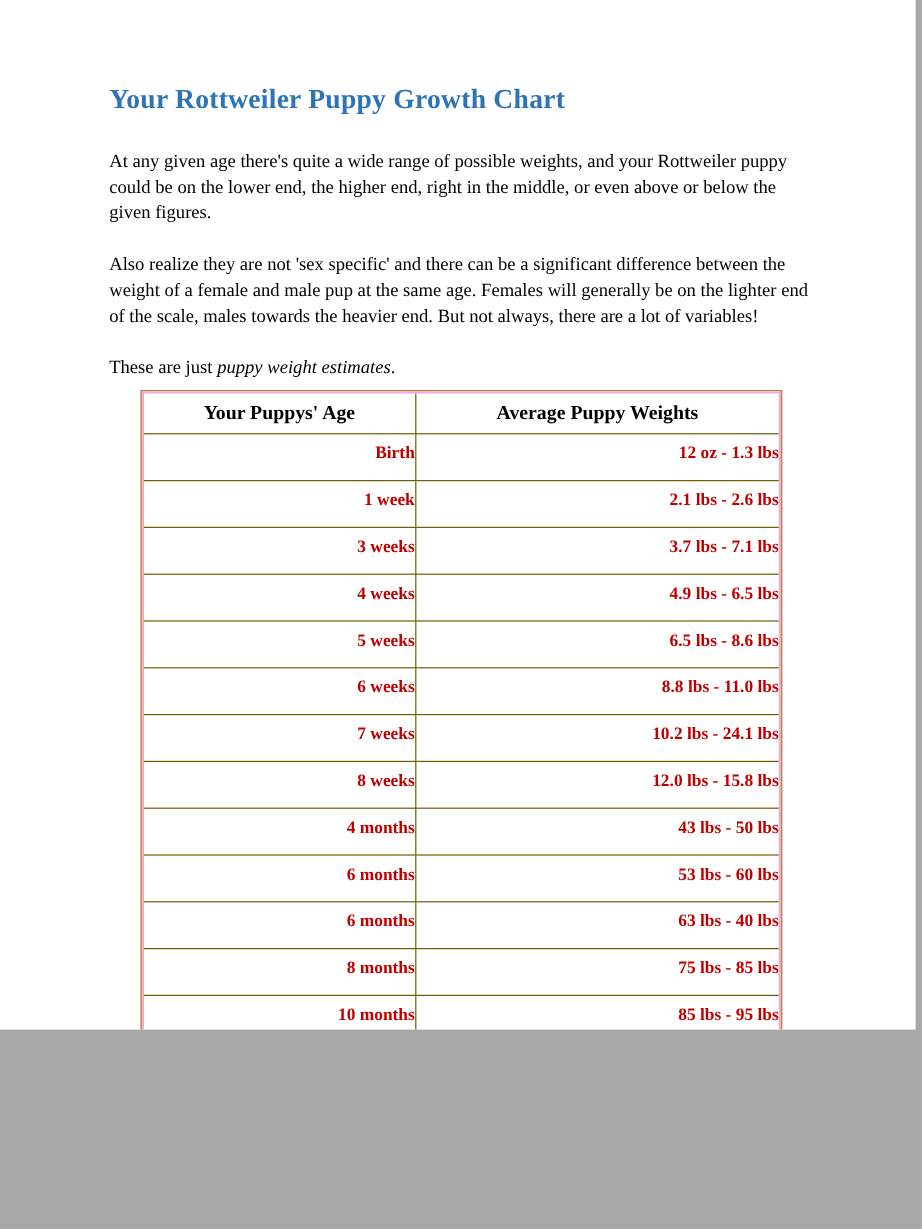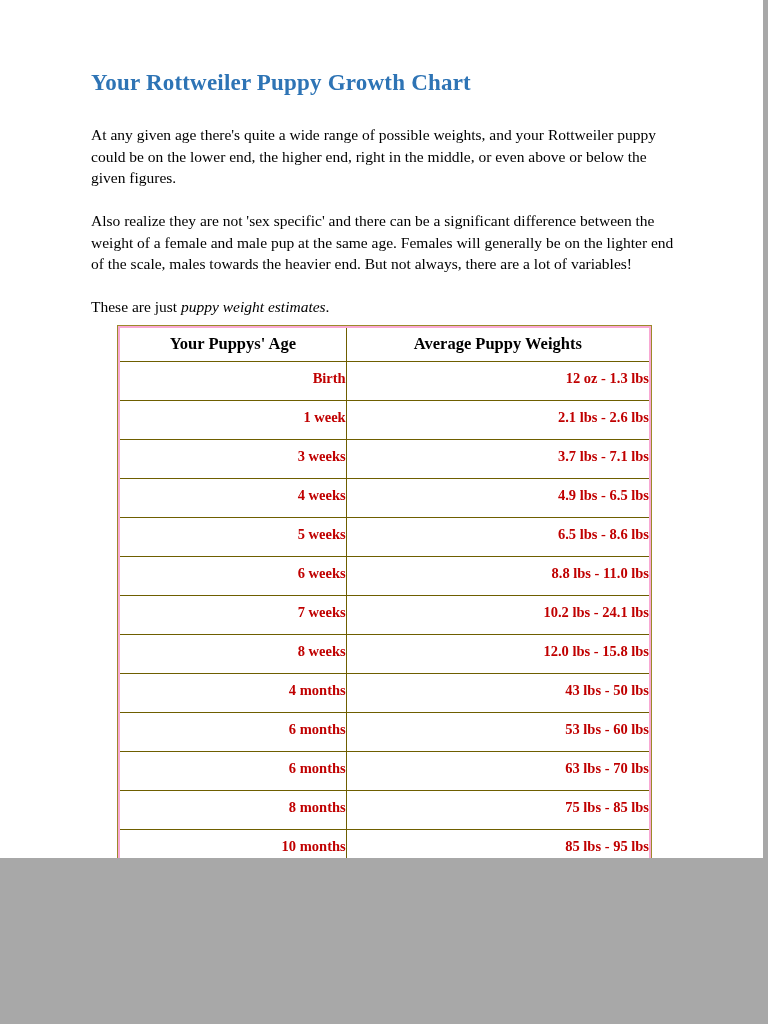--- a/index.html
+++ b/index.html
@@ -137,21 +137,21 @@
     <td>43 lbs - 50 lbs</td>
   </tr>
 
   <tr>
     <td>6 months</td>
     <td>53 lbs - 60 lbs</td>
   </tr>
 
   <tr>
     <td>6 months</td>
-    <td>63 lbs - 70 lbs</td>
+    <td>63 lbs - 40 lbs</td>
   </tr>
 
   <tr>
     <td>8 months</td>
     <td>75 lbs - 85 lbs</td>
   </tr>
 
   <tr>
     <td>10 months</td>
     <td>85 lbs - 95 lbs</td>

